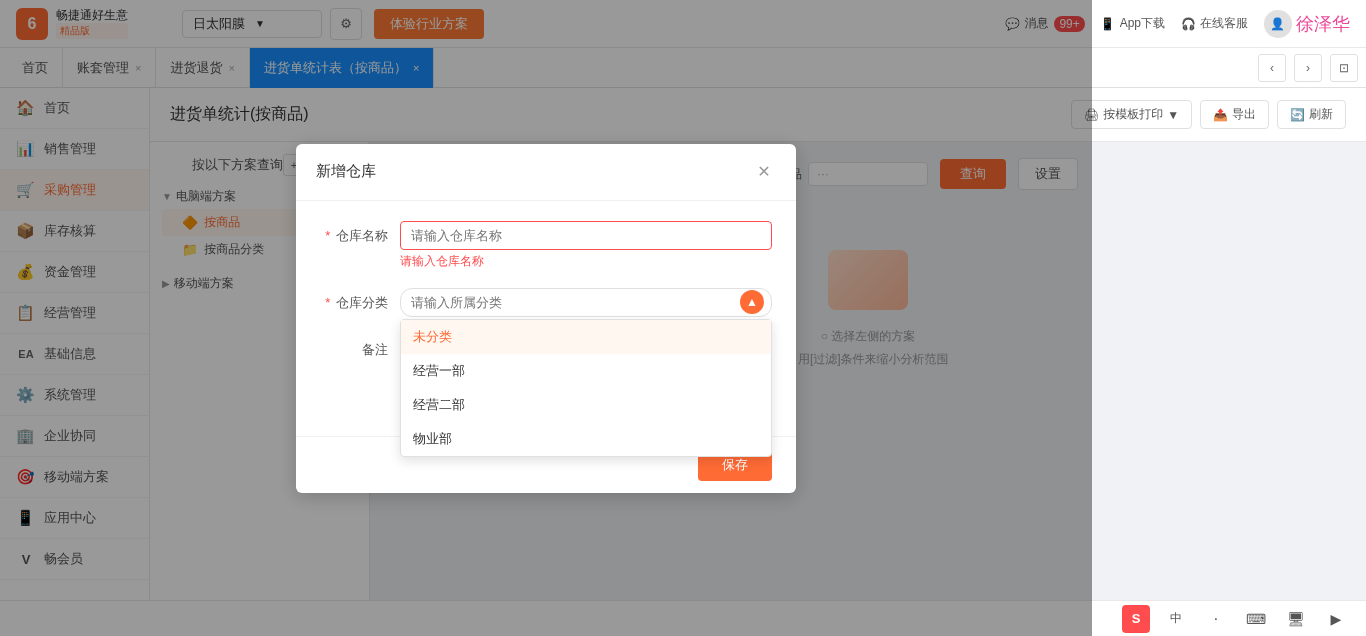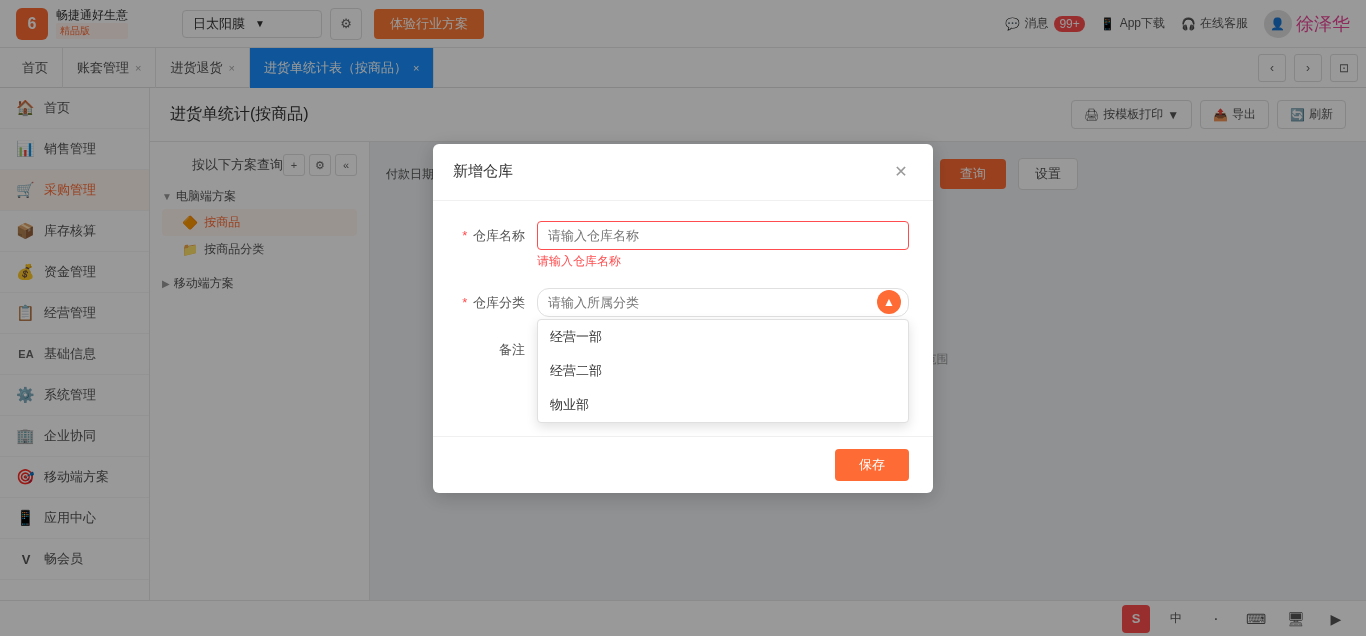--- a/index.html
+++ b/index.html
@@ -244,21 +244,21 @@
     .empty-hint-img {
       width: 80px; height: 60px;
       background: linear-gradient(135deg, #ffe0cc 0%, #ffb899 100%);
       border-radius: 8px;
       margin-bottom: 12px;
     }
     .hint-text { font-size: 12px; color: #999; margin-top: 6px; }
 
     
     .overlay {
-      position: fixed; top: 0; left: 0; width: 1366px; height: 636px;
+      position: fixed; top: 0; left: 0; width: 1092px; height: 636px;
       background: rgba(0,0,0,0.4);
       z-index: 100;
       display: flex; align-items: center; justify-content: center;
     }
 
     
     .modal {
       background: #fff;
       border-radius: 6px;
       width: 500px;
@@ -613,20 +613,21 @@
       <div class="form-row">
         <div class="form-label">
           <span class="required">*</span>
           <span>仓库分类</span>
         </div>
         <div class="form-control">
           <div class="dropdown-wrapper">
             <input class="dropdown-input" type="text" placeholder="请输入所属分类" style="">
             <div class="dropdown-arrow">▲</div>
             <div class="dropdown-list">
+              <div class="dropdown-option selected">未分类</div>
               <div class="dropdown-option">经营一部</div>
               <div class="dropdown-option">经营二部</div>
               <div class="dropdown-option">物业部</div>
             </div>
           </div>
         </div>
       </div>
 
       <div class="form-row">
         <div class="form-label">备注</div>

